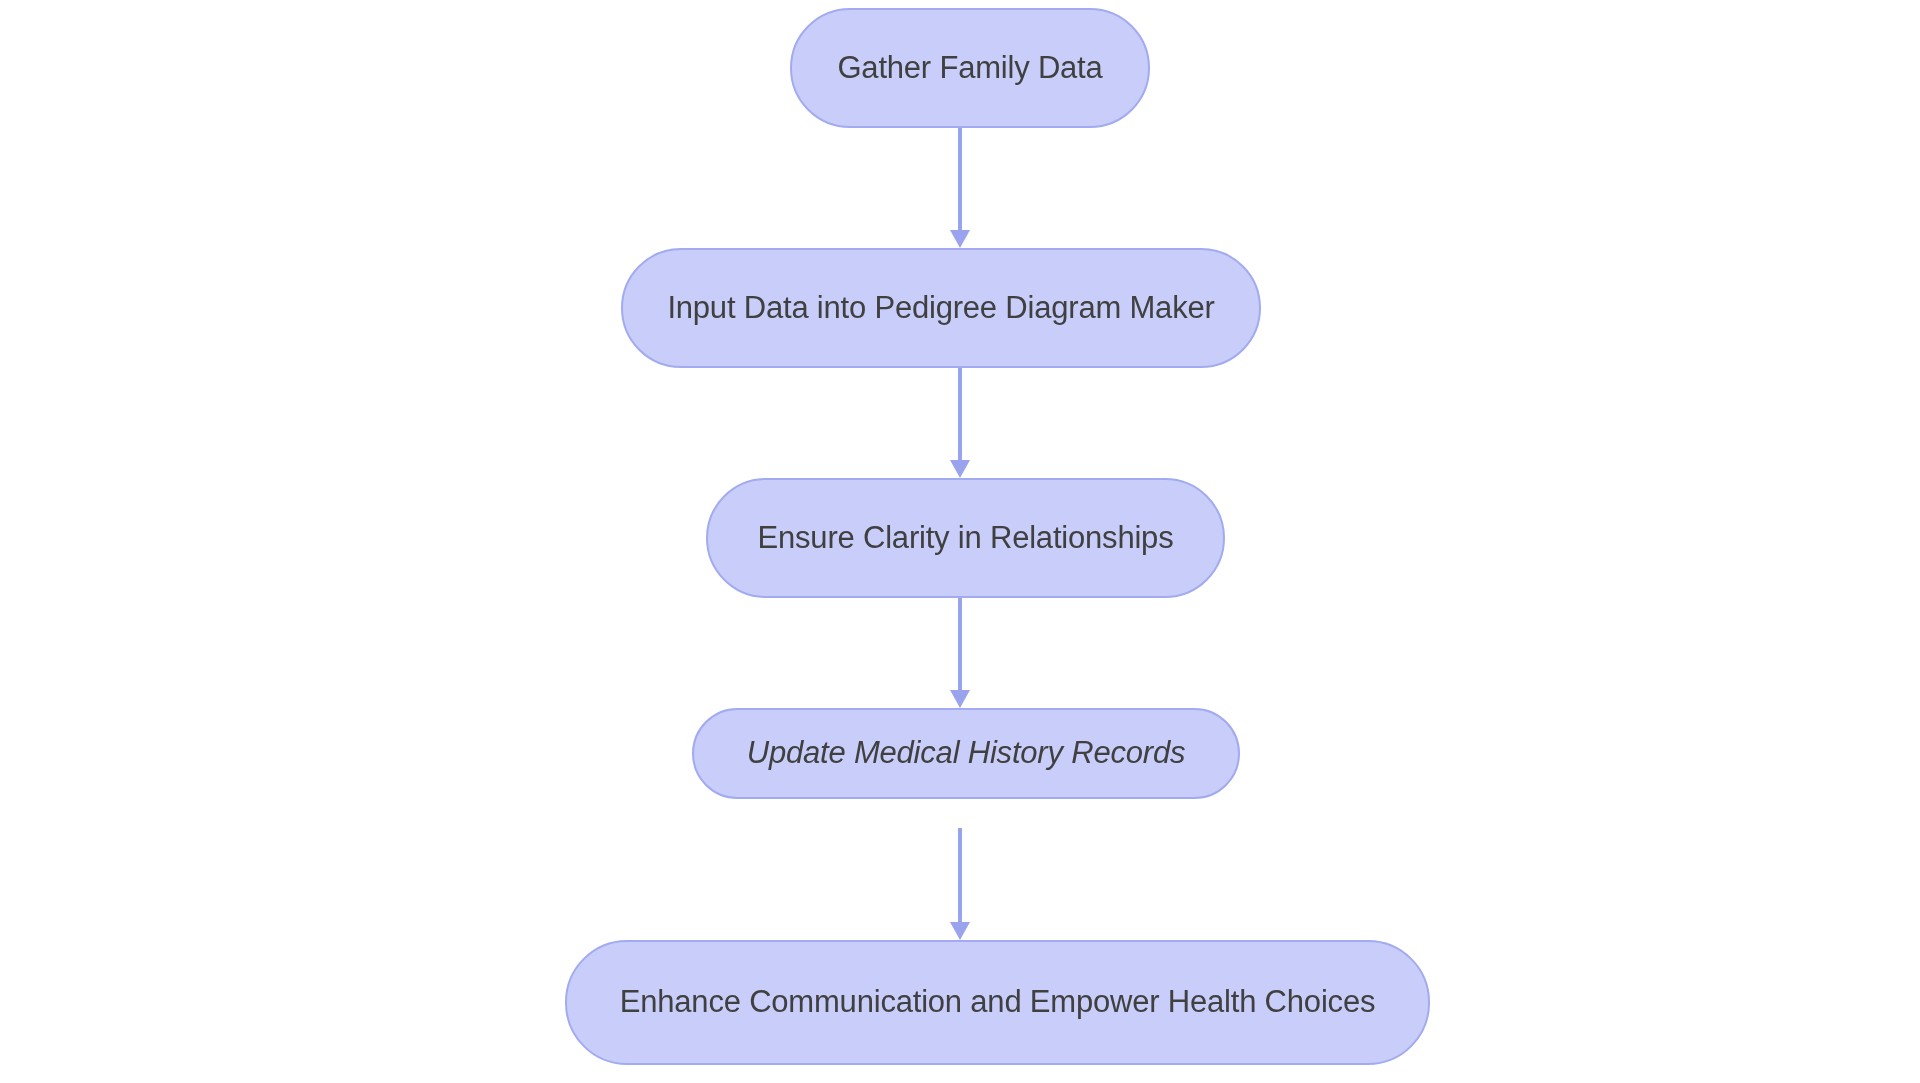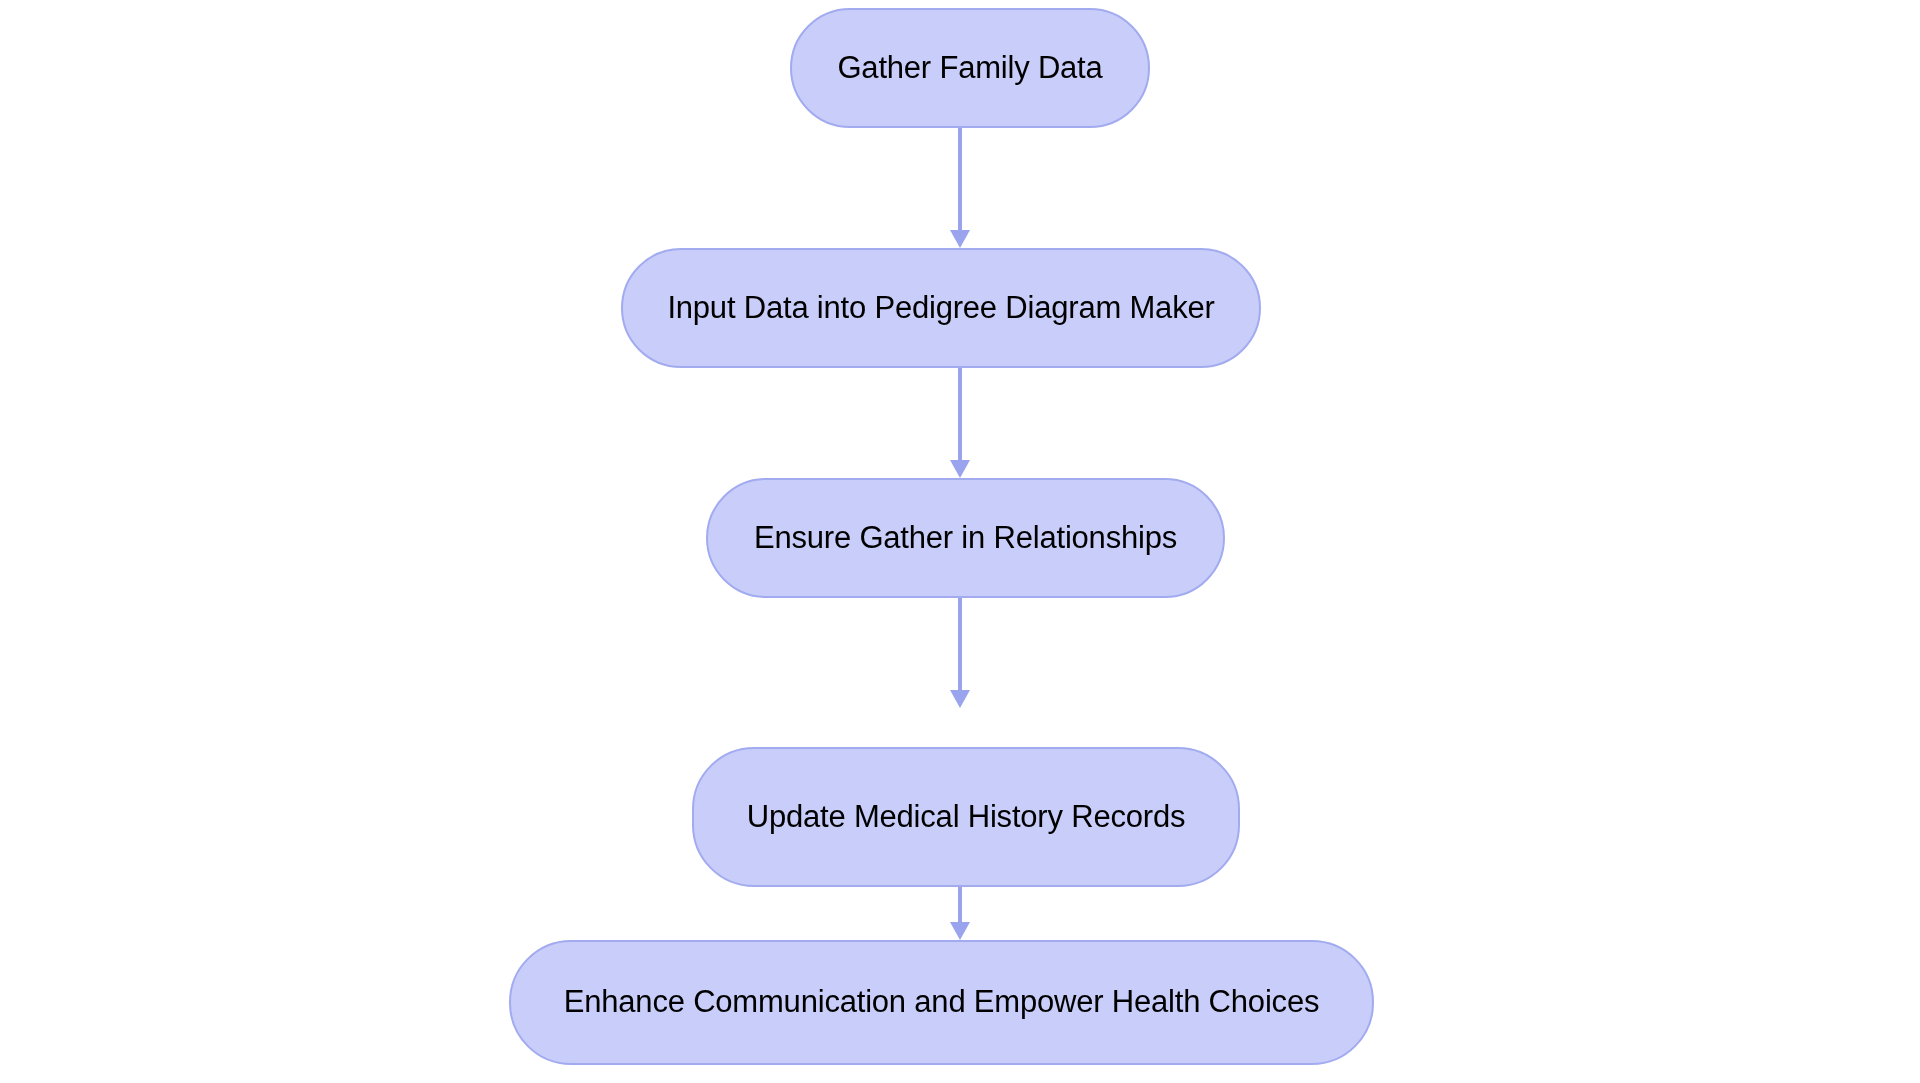--- a/index.html
+++ b/index.html
@@ -27,35 +27,35 @@
     background: #c8cdf9;
     border: 2px solid #a2abf0;
     border-radius: 62px;
     display: flex;
     align-items: center;
     justify-content: center;
     text-align: center;
   }
 
   .node-label {
-    color: #000000;
+    color: #404040;
     font-family: "Liberation Sans", sans-serif;
     font-size: 31px;
     font-weight: 400;
     line-height: 1.1;
     letter-spacing: -0.2px;
     white-space: nowrap;
   }
 
   
   #node-0 { left: 790px;  top: 8px;   width: 360px; height: 120px; }
   #node-1 { left: 621px;  top: 248px; width: 640px; height: 120px; }
   #node-2 { left: 706px;  top: 478px; width: 519px; height: 120px; }
-  #node-3 { left: 692px;  top: 747px; width: 548px; height: 140px; }
-  #node-4 { left: 509px;  top: 940px; width: 865px; height: 125px; }
+  #node-3 { left: 692px;  top: 708px; width: 548px; height: 91px; font-style: italic; }
+  #node-4 { left: 565px;  top: 940px; width: 865px; height: 125px; }
 
   
   .connector {
     position: absolute;
     left: 0;
     top: 0;
     width: 1920px;
     height: 1083px;
     pointer-events: none;
   }
@@ -98,21 +98,21 @@
 
   <div class="node" id="node-0">
     <span class="node-label">Gather Family Data</span>
   </div>
 
   <div class="node" id="node-1">
     <span class="node-label">Input Data into Pedigree Diagram Maker</span>
   </div>
 
   <div class="node" id="node-2">
-    <span class="node-label">Ensure Gather in Relationships</span>
+    <span class="node-label">Ensure Clarity in Relationships</span>
   </div>
 
   <div class="node" id="node-3">
     <span class="node-label">Update Medical History Records</span>
   </div>
 
   <div class="node" id="node-4">
     <span class="node-label">Enhance Communication and Empower Health Choices</span>
   </div>
 

